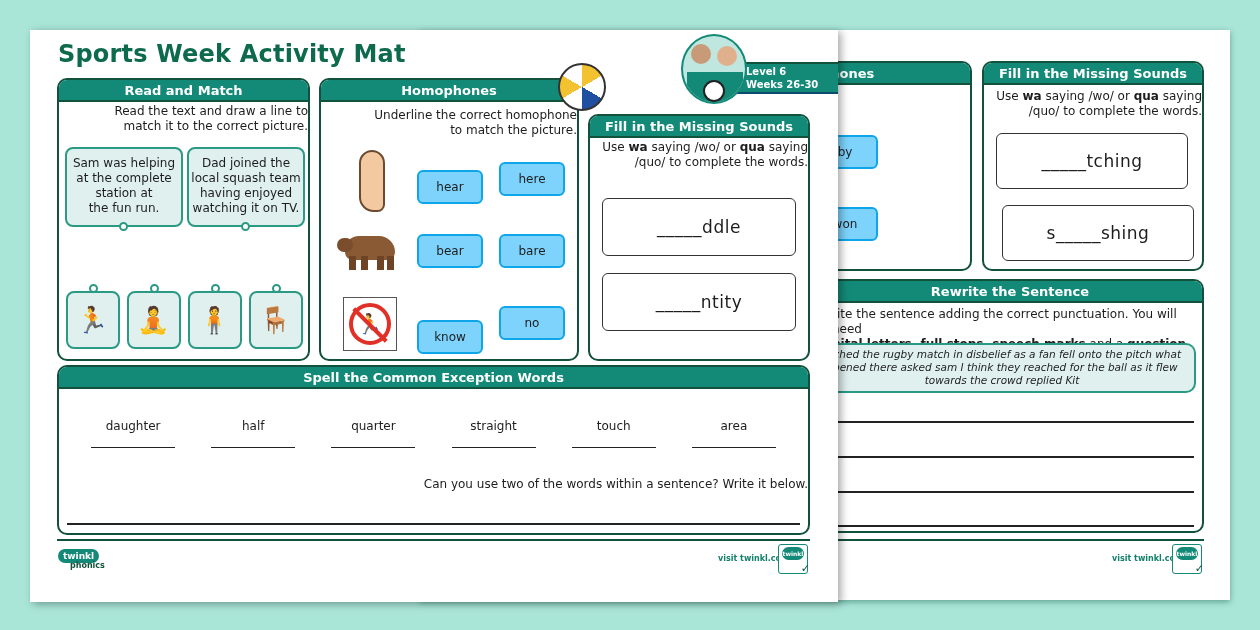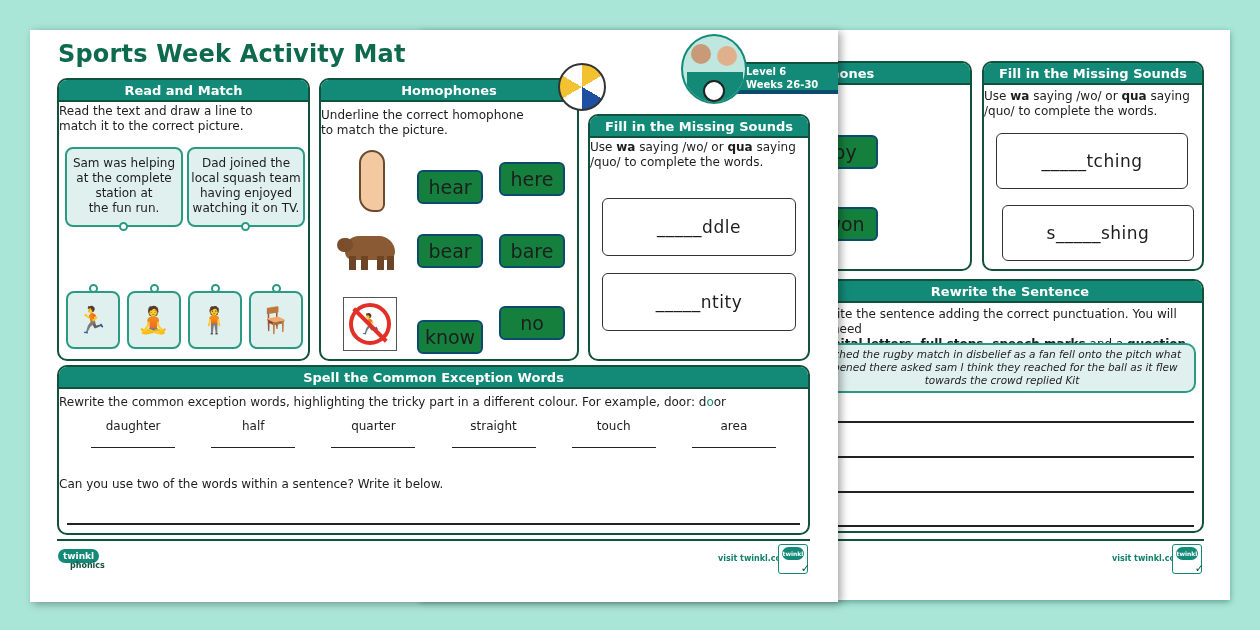--- a/index.html
+++ b/index.html
@@ -23,34 +23,34 @@
   }
   .panel {
     position: absolute; background: #fff;
     border: 2px solid #12513c; border-radius: 10px; overflow: hidden;
   }
   .panel-head {
     background: #138a78; color: #fff; text-align: center;
     font-weight: bold; font-size: 13px; height: 22px; line-height: 22px;
     border-bottom: 2px solid #12513c;
   }
-  .instr { font-size: 12px; text-align: left; color: #1d1d1d; line-height: 15px; }
+  .instr { font-size: 12px; text-align: right; color: #1d1d1d; line-height: 15px; }
   .instr b { font-weight: bold; }
   .card {
     position: absolute; background: #dff0ee; border: 2px solid #2a9a85;
     border-radius: 8px; font-size: 12px; text-align: center; color: #1d1d1d;
     display: flex; align-items: center; justify-content: center; line-height: 15px;
   }
   .dot {
     position: absolute; width: 9px; height: 9px; border-radius: 50%;
     background: #fff; border: 2px solid #2a9a85;
   }
   .word-btn {
-    position: absolute; width: 66px; height: 34px; background: #15803d;
-    border: 2px solid #0c4a6e; border-radius: 6px; font-size: 19px;
+    position: absolute; width: 66px; height: 34px; background: #7dd3fc;
+    border: 2px solid #0ea5e9; border-radius: 6px; font-size: 12px;
     display: flex; align-items: center; justify-content: center; color: #1d1d1d;
   }
   .fill-box {
     position: absolute; border: 1.5px solid #333; border-radius: 6px; background:#fff;
     display: flex; align-items: center; justify-content: center;
     font-size: 17px; color: #1d1d1d; letter-spacing: 0.5px;
   }
   .words-row { position: absolute; left: 0; top: 52px; width: 100%; display: flex; justify-content: space-around; padding: 0 14px; }
   .word-col { width: 84px; text-align: center; font-size: 12px; color: #1d1d1d; }
   .word-col .line { margin-top: 14px; border-bottom: 1.5px solid #222; height: 1px; }
@@ -113,21 +113,21 @@
   <div class="visit" style="left:692px; top:524px;">visit twinkl.com</div>
   <div class="badge" style="left:752px; top:514px;">
     <div class="cloud">twinkl</div>
       <div class="tick">✓</div>
   </div>
 </div>
 
 <div id="front-page" class="page">
   <div class="title">Sports Week Activity Mat</div>
 
-  <div style="position:absolute; left:700px; top:32px; width:108px; height:32px; background:#138a78; border-top:2px solid #12513c; border-bottom:4px solid #0c4a6e;">
+  <div style="position:absolute; left:700px; top:32px; width:108px; height:32px; background:#138a78; border-top:2px solid #12513c; border-bottom:2px solid #0c4a6e;">
     <div style="padding-left:16px; padding-top:1px; color:#fff; font-size:10px; font-weight:bold; line-height:13px;">
       <div>Level 6</div>
       <div>Weeks 26-30</div>
     </div>
   </div>
   <div style="position:absolute; left:651px; top:4px; width:66px; height:70px; border-radius:50%; background:#bfe7df; border:2px solid #138a78; overflow:hidden;">
     <div style="position:absolute; left:8px; top:8px; width:20px; height:20px; border-radius:50%; background:#c89a78;"></div>
     <div style="position:absolute; left:6px; top:4px; width:24px; height:40px; border-radius:12px 12px 0 0; background:#5a3a2a; z-index:-1;"></div>
     <div style="position:absolute; left:34px; top:10px; width:20px; height:20px; border-radius:50%; background:#e0b08c;"></div>
     <div style="position:absolute; left:4px; top:36px; width:56px; height:34px; background:#138a78;"></div>
@@ -210,23 +210,20 @@
     <div class="instr" style="margin-top:2px;">
       <span>Use </span><b>wa</b><span> saying /wo/ or </span><b>qua</b><span> saying</span><br>
       <span>/quo/ to complete the words.</span>
     </div>
     <div class="fill-box" style="left:12px; top:82px; width:194px; height:58px;">_____ddle</div>
     <div class="fill-box" style="left:12px; top:157px; width:194px; height:58px;">_____ntity</div>
   </div>
 
   <div class="panel" style="left:27px; top:335px; width:753px; height:170px;">
     <div class="panel-head">Spell the Common Exception Words</div>
-    <div class="instr" style="margin-top:6px;">
-      <span>Rewrite the common exception words, highlighting the tricky part in a different colour. For example, door: d</span><span class="hl">o</span><span>or</span>
-    </div>
     <div class="words-row">
       <div class="word-col">
           <div>daughter</div>
           <div class="line"></div>
         </div>
       <div class="word-col">
           <div>half</div>
           <div class="line"></div>
         </div>
       <div class="word-col">

